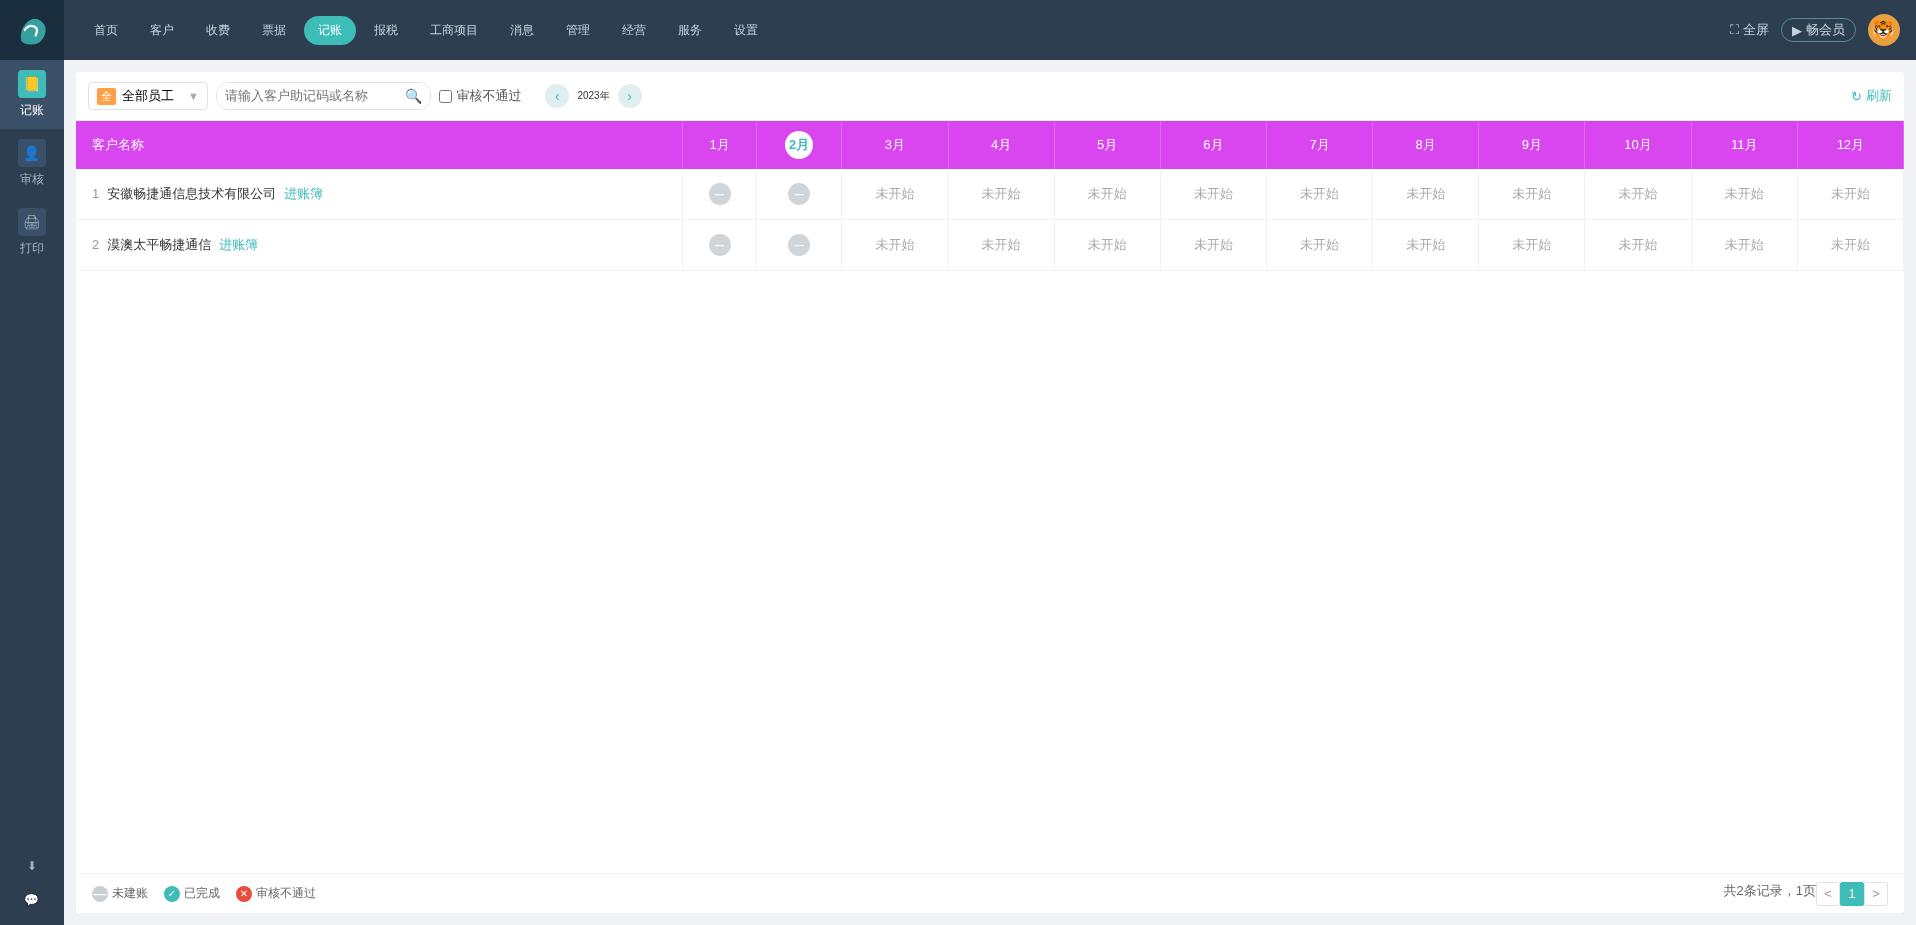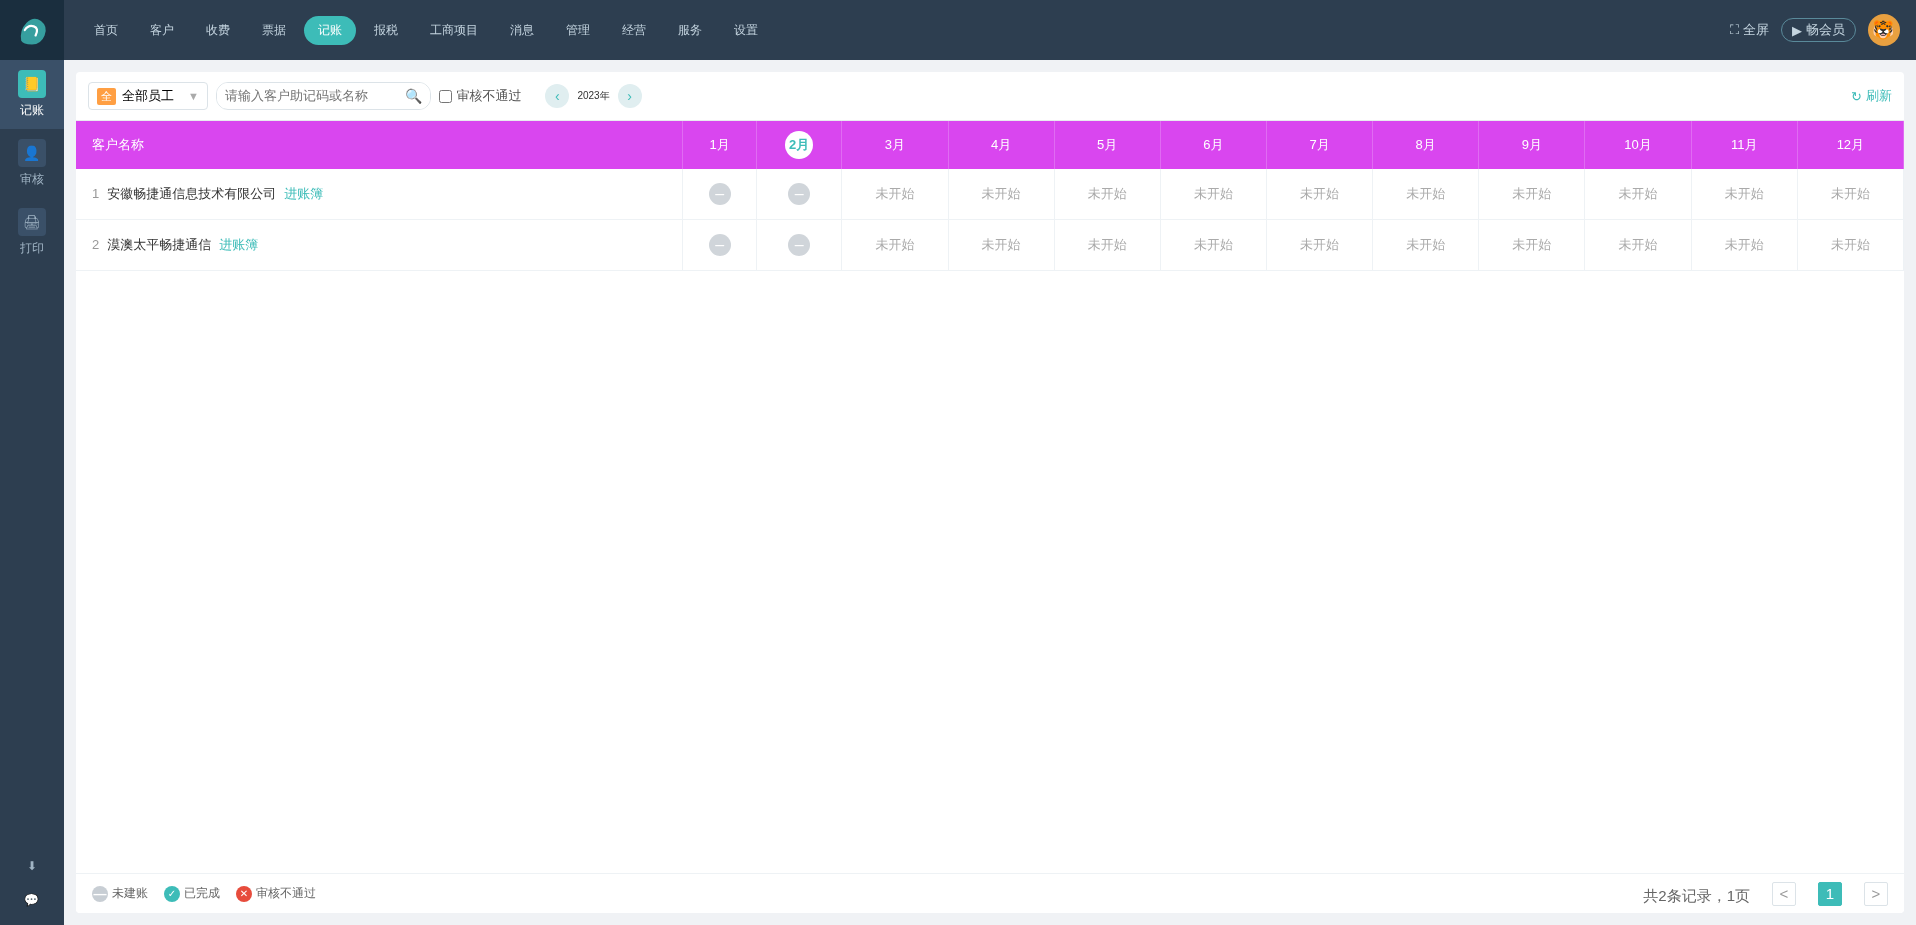--- a/index.html
+++ b/index.html
@@ -315,23 +315,23 @@
       width: 16px; height: 16px;
       border-radius: 50%;
       display: inline-flex; align-items: center; justify-content: center;
     }
     .legend-dot.gray { background: #c8ced4; }
     .legend-dot.teal { background: #3dbcb8; color: #fff; font-size: 10px; }
     .legend-dot.red { background: #e74c3c; color: #fff; font-size: 10px; }
     .pagination {
       margin-left: auto;
       display: flex;
-      align-items: flex-end;
-      gap: 22px;
-      font-size: 15px;
+      align-items: flex-start;
+      gap: 0;
+      font-size: 13px;
     }
     .page-info { color: #666; }
     .page-btn {
       width: 24px; height: 24px;
       border: 1px solid #dce3e8;
       border-radius: 2px;
       display: flex; align-items: center; justify-content: center;
       cursor: pointer;
       color: #999;
     }

